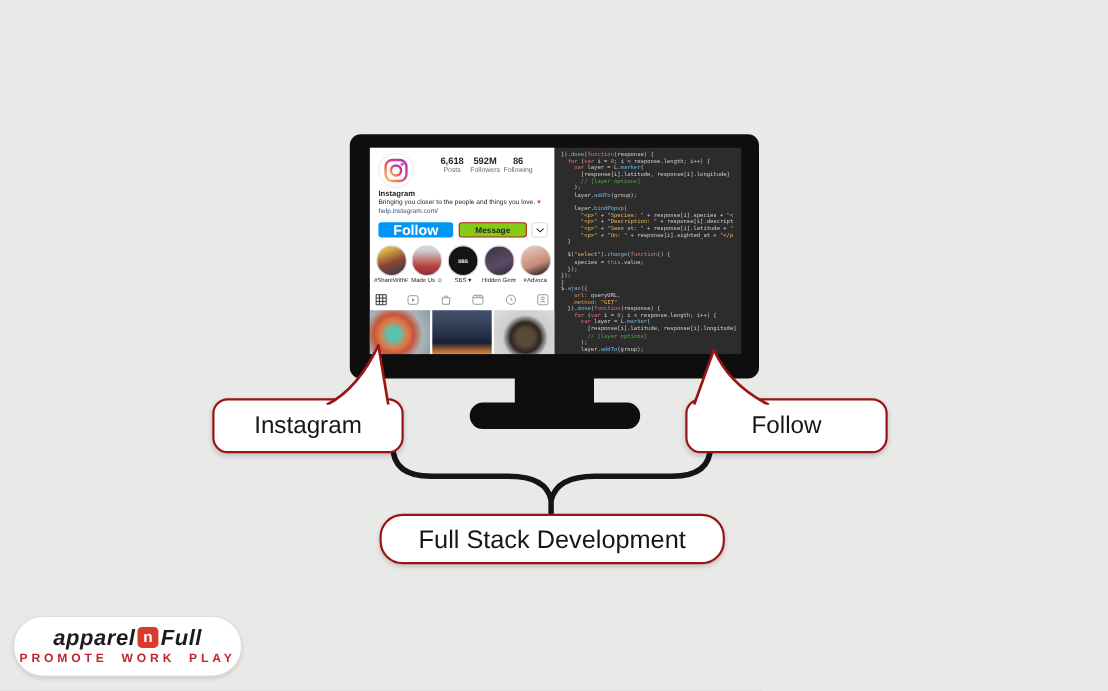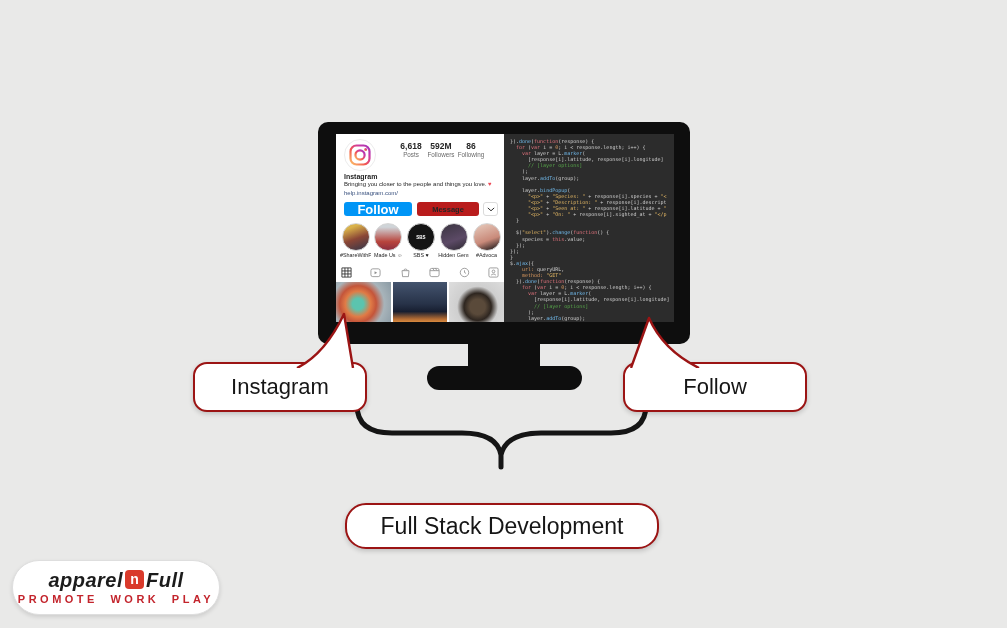--- a/index.html
+++ b/index.html
@@ -22,21 +22,21 @@
   .ig-stat .v{font-size:8.5px;font-weight:700;color:#262626;line-height:9px;}
   .ig-stat .l{font-size:6.3px;color:#6a6a6a;line-height:8px;}
   .ig-bio{position:absolute;left:8px;top:38px;width:152px;}
   .ig-bio .name{font-size:7px;font-weight:700;color:#262626;line-height:9px;}
   .ig-bio .text{font-size:6px;color:#262626;line-height:7.5px;}
   .ig-bio .heart{color:#ed4956;}
   .ig-bio .link{font-size:6px;color:#38507e;line-height:8px;}
   .ig-buttons{position:absolute;left:8px;top:68px;width:154px;height:14px;display:flex;}
   .btn-follow{width:68px;height:14px;background:#0095f6;border-radius:3px;color:#fff;
     font-size:13px;font-weight:700;display:flex;align-items:center;justify-content:center;}
-  .btn-message{width:62px;height:14px;margin-left:5px;background:#84cc16;border:7px solid #b91c1c;border-radius:3px;
+  .btn-message{width:62px;height:14px;margin-left:5px;background:#84cc16;border:1px solid #b91c1c;border-radius:3px;
     color:#262626;font-size:7.5px;font-weight:700;display:flex;align-items:center;justify-content:center;box-sizing:border-box;}
   .btn-more{width:15px;height:14px;margin-left:4px;background:#fff;border:1px solid #dbdbdb;border-radius:3px;
     display:flex;align-items:center;justify-content:center;box-sizing:border-box;}
   .ig-highlights{position:absolute;left:4px;top:89px;width:162px;display:flex;justify-content:space-between;}
   .ig-hl{width:31px;text-align:center;}
   .ig-hl .ring{width:26px;height:26px;margin:0 auto;border-radius:50%;border:1px solid #d4d4d4;overflow:hidden;}
   .ig-hl .lbl{font-size:5.4px;color:#262626;line-height:8px;white-space:nowrap;overflow:hidden;}
   .hl-1{background:linear-gradient(160deg,#d9b24a 18%,#8a4636 55%,#31364a 100%);}
   .hl-2{background:linear-gradient(180deg,#cfd4d8 12%,#b8443c 68%,#8c2f3f 100%);}
   .hl-3{background:#141414;display:flex;align-items:center;justify-content:center;color:#fff;font-size:4.5px;line-height:5px;font-weight:700;text-align:center;}
@@ -55,21 +55,21 @@
   .code-line{font-family:"DejaVu Sans Mono", monospace;font-size:5px;line-height:6.1px;white-space:pre;color:#d4d4d4;min-height:6.1px;}
   .tk-p{color:#cfcfcf;} .tk-k{color:#e0727c;} .tk-f{color:#6fb7e8;}
   .tk-s{color:#e3b764;} .tk-c{color:#57a64a;} .tk-o{color:#d8985f;}
 
   
   .callout-box{position:absolute;background:#fff;border:2.5px solid #9b1414;border-radius:14px;
     display:flex;align-items:center;justify-content:center;color:#161616;font-size:22px;
     box-shadow:0 2px 5px rgba(0,0,0,0.18);z-index:3;box-sizing:border-box;}
   .box-frontend{left:193px;top:362px;width:174px;height:50px;}
   .box-backend{left:623px;top:362px;width:184px;height:50px;}
-  .box-fullstack{left:345px;top:467px;width:314px;height:46px;font-size:23px;border-radius:21px;margin-top:36px;}
+  .box-fullstack{left:345px;top:467px;width:314px;height:46px;font-size:23px;border-radius:21px;}
   .tail{position:absolute;z-index:4;}
   .tail-frontend{left:280px;top:310px;}
   .tail-backend{left:625px;top:314px;}
   .brace{position:absolute;left:350px;top:400px;z-index:2;}
 
   
   .logo-pill{position:absolute;left:12px;top:560px;width:206px;height:53px;background:#fff;border-radius:27px;
     border:1px solid #dedede;box-shadow:0 2px 4px rgba(0,0,0,0.12);
     display:flex;flex-direction:column;align-items:center;justify-content:center;z-index:3;}
   .logo-row{display:flex;align-items:center;line-height:20px;}

